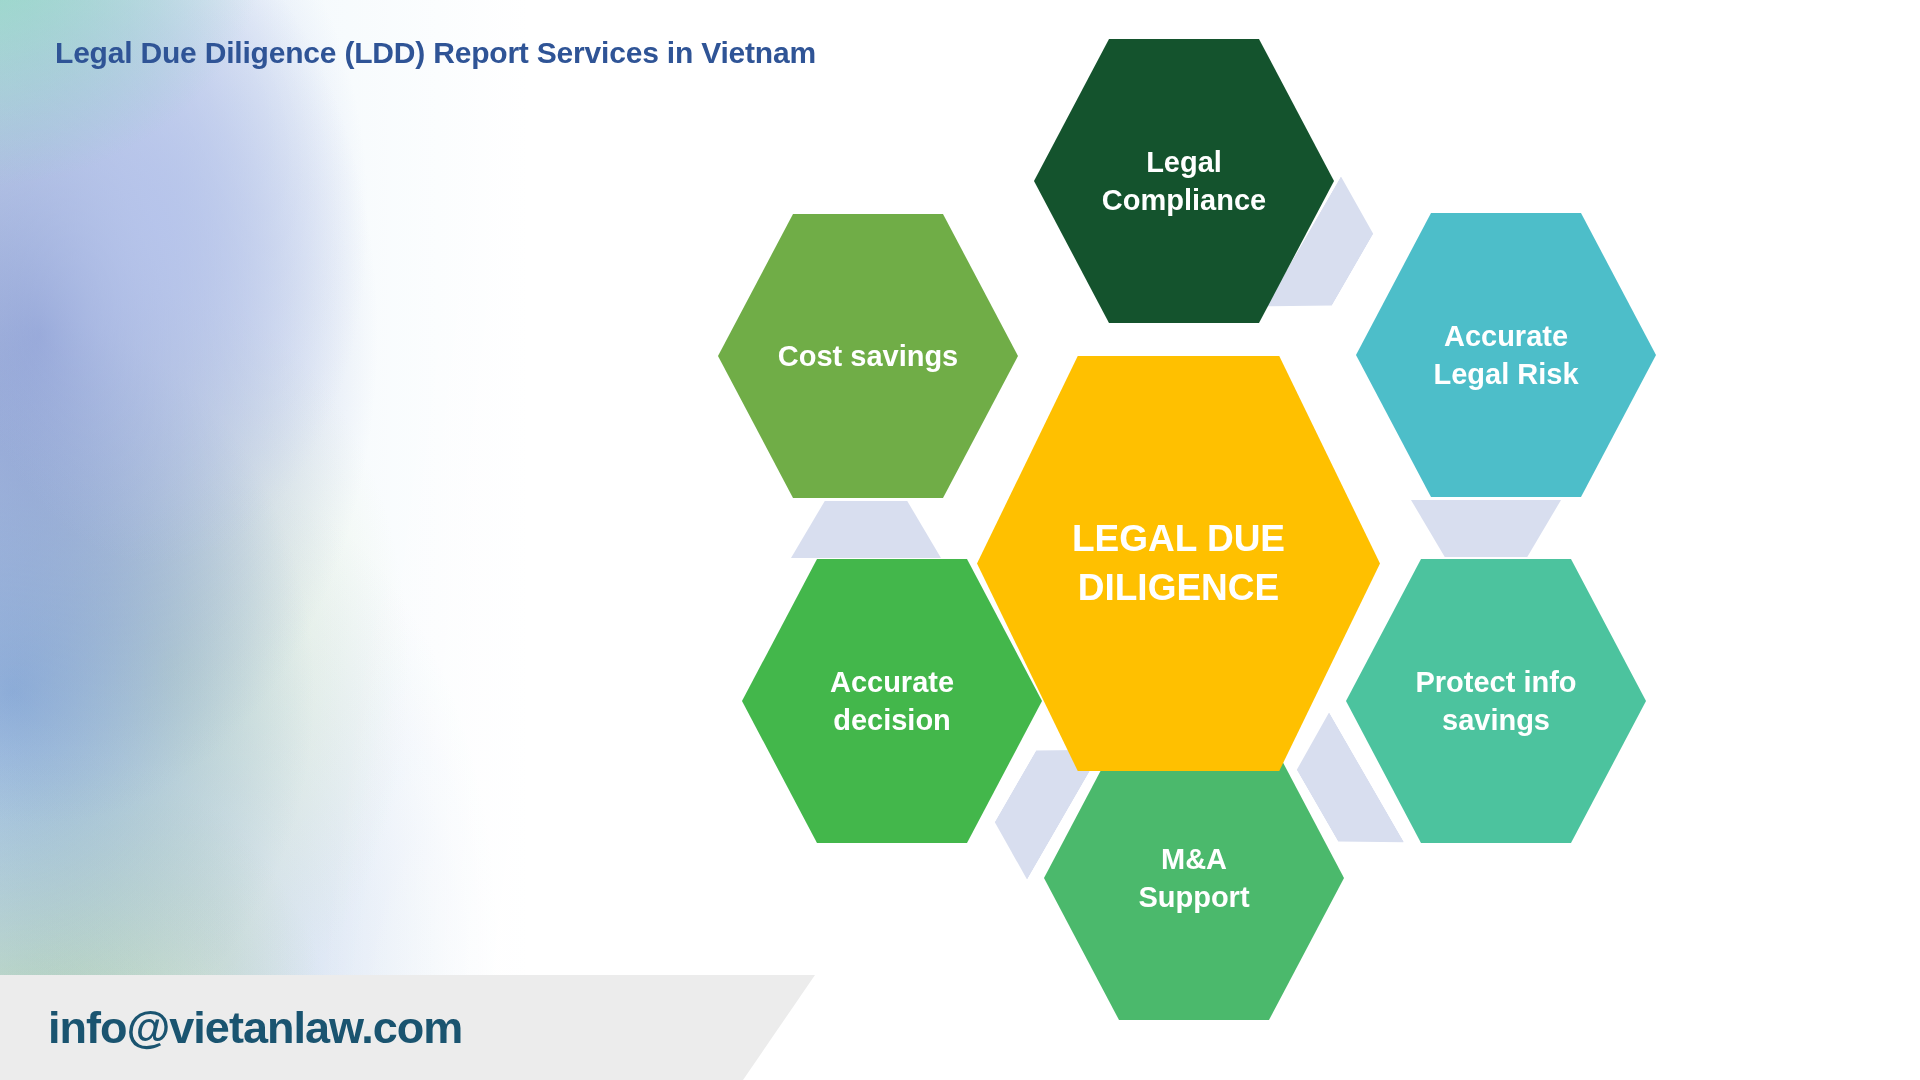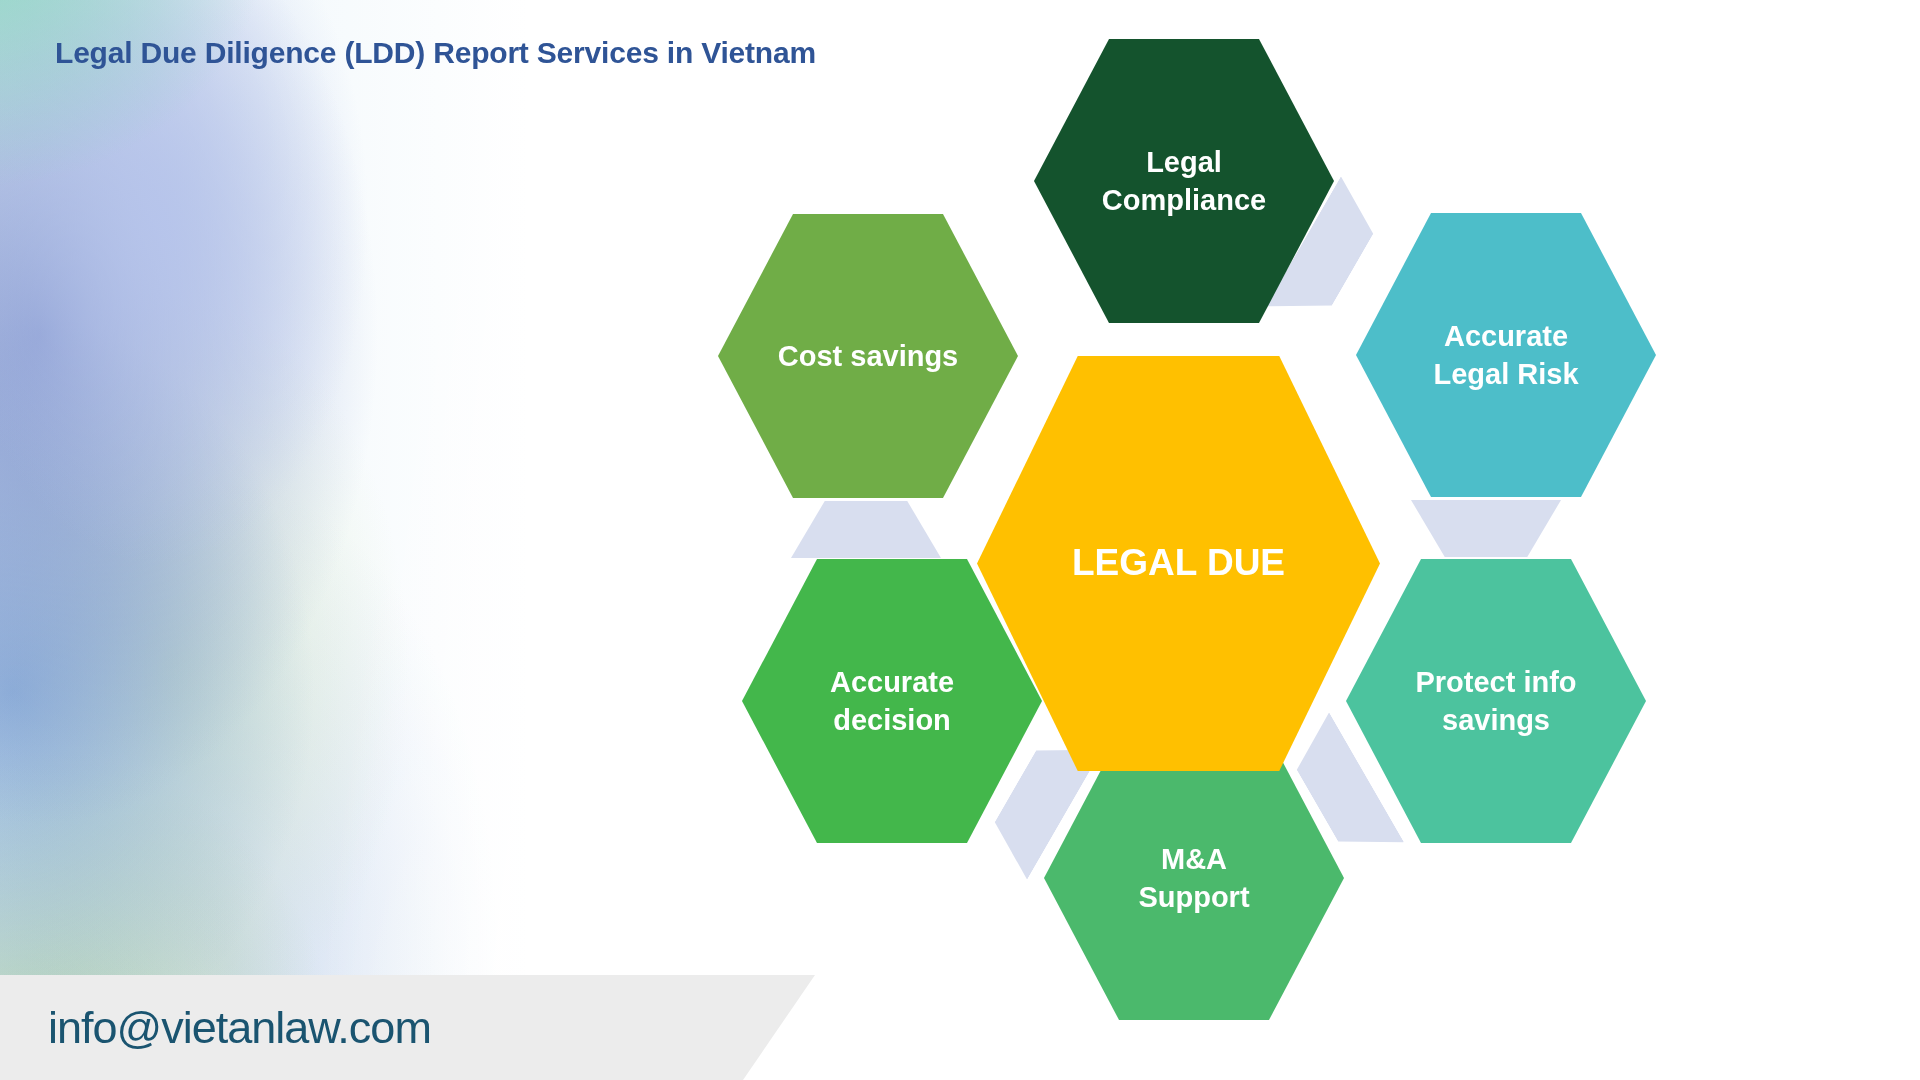--- a/index.html
+++ b/index.html
@@ -47,21 +47,21 @@
   .conn-right{left:1411px;top:500px;transform:rotate(0deg);}
   .conn-left{left:791px;top:501px;transform:rotate(180deg);}
   .conn-topright{left:1253px;top:227px;transform:rotate(-60deg);}
   .conn-bottomright{left:1267px;top:763px;transform:rotate(60deg);}
   .conn-bottomleft{left:965px;top:772px;transform:rotate(120deg);}
 
   
   .footer-band{position:absolute;left:0;top:975px;width:815px;height:105px;background:#ECECEC;
     clip-path:polygon(0 0,100% 0,calc(100% - 72px) 100%,0 100%);
     display:flex;align-items:center;}
-  .footer-email{margin-left:48px;font-size:45px;font-weight:400;color:#1A5470;letter-spacing:-1px;}
+  .footer-email{margin-left:48px;font-size:45px;font-weight:700;color:#1A5470;letter-spacing:-1px;}
 </style>
 </head>
 <body>
 
 <div class="stage">
 
   <div class="bg-art"></div>
   <div class="bg-fade"></div>
 
   <div class="page-title">Legal Due Diligence (LDD) Report Services in Vietnam</div>
@@ -112,20 +112,21 @@
     <div class="hex hex-outer hex-topleft">
       <div class="hex-label">
         <span>Cost savings</span>
         <span></span>
       </div>
     </div>
 
     <div class="hex hex-center">
       <div class="hex-label">
         <span>LEGAL DUE</span>
+        <span>DILIGENCE</span>
       </div>
     </div>
 
   </div>
 
   <div class="footer-band">
     <div class="footer-email">info@vietanlaw.com</div>
   </div>
 
 </div>

